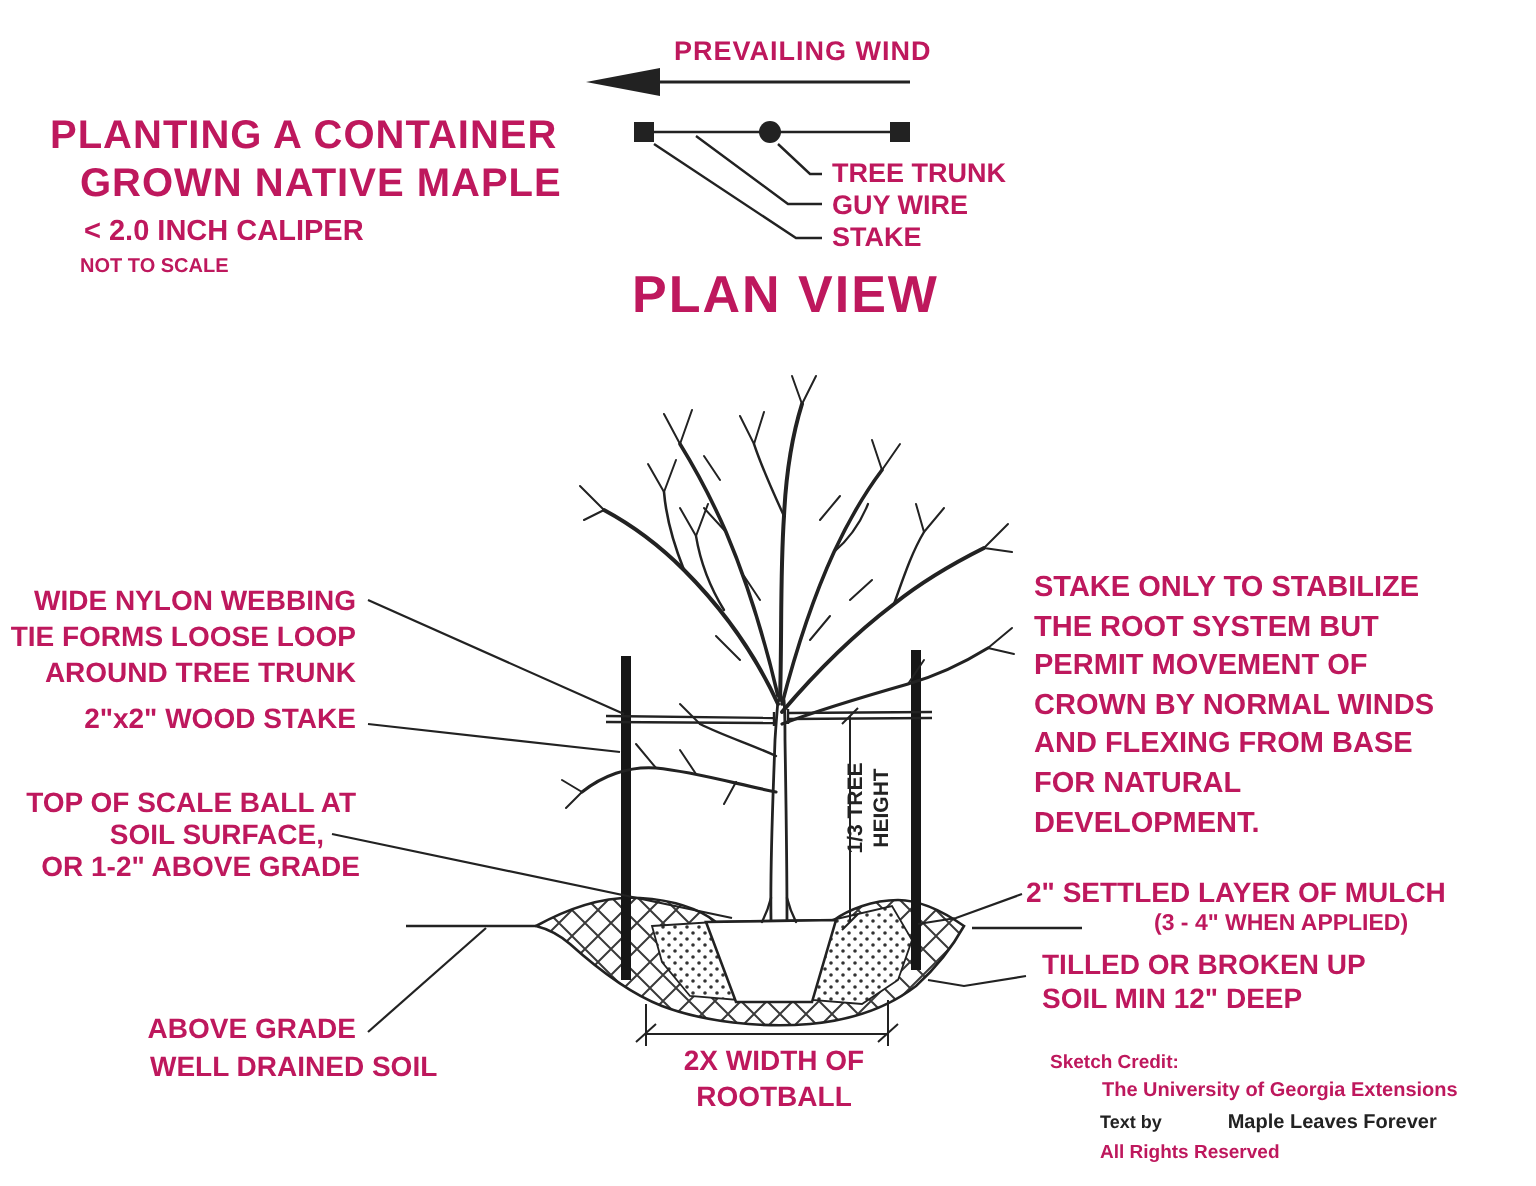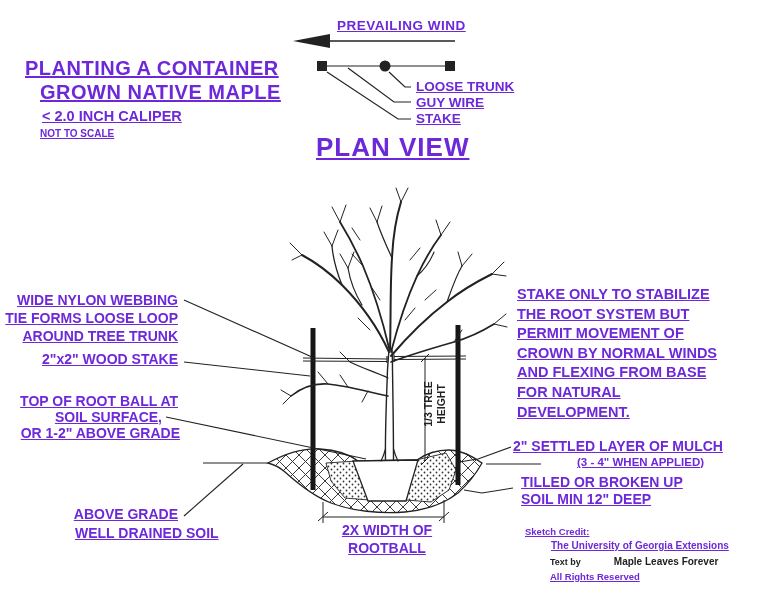--- a/index.html
+++ b/index.html
@@ -1,20 +1,20 @@
 <!DOCTYPE html>
 <html><head>
 <meta charset="utf-8">
 <style>
   html,body{margin:0;padding:0;background:#fff;}
   #canvas{
     position:relative;width:768px;height:593px;background:#ffffff;
     font-family:"Liberation Sans","DejaVu Sans",sans-serif;color:#222;overflow:hidden;
   }
-  .lbl{position:absolute;font-weight:bold;white-space:nowrap;color:#6d28d9;text-decoration:underline;}
+  .lbl{position:absolute;font-weight:bold;white-space:nowrap;color:#be185d;}
   .pre{white-space:pre-line;}
   #linework{position:absolute;left:0;top:0;}
   .t20{font-size:20px;letter-spacing:.5px;}
   .t14{font-size:14px;}
   .t135{font-size:13.5px;}
   .rightnote{font-size:14.5px;line-height:19.6px;}
   .rot{
     position:absolute;left:385px;top:389px;width:104px;height:30px;
     transform:rotate(-90deg);transform-origin:center;text-align:center;
     font-size:10.5px;line-height:13px;font-weight:bold;white-space:pre-line;
@@ -141,30 +141,30 @@
       <polyline points="513,488 482,493 464,490"></polyline>
     </g>
   </svg>
 
   <div class="lbl t20" style="left:25px;top:57px;">PLANTING A CONTAINER</div>
   <div class="lbl t20" style="left:40px;top:81px;">GROWN NATIVE MAPLE</div>
   <div class="lbl" style="left:42px;top:108px;font-size:14.5px;">&lt; 2.0 INCH CALIPER</div>
   <div class="lbl" style="left:40px;top:128px;font-size:10px;">NOT TO SCALE</div>
 
   <div class="lbl t135" style="left:337px;top:18px;letter-spacing:.5px;">PREVAILING WIND</div>
-  <div class="lbl t135" style="left:416px;top:79px;">LOOSE TRUNK</div>
+  <div class="lbl t135" style="left:416px;top:79px;">TREE TRUNK</div>
   <div class="lbl t135" style="left:416px;top:95px;">GUY WIRE</div>
   <div class="lbl t135" style="left:416px;top:111px;">STAKE</div>
   <div class="lbl" style="left:316px;top:132px;font-size:26px;letter-spacing:1px;">PLAN VIEW</div>
 
   <div class="lbl t14" style="right:590px;top:292px;">WIDE NYLON WEBBING</div>
   <div class="lbl t14" style="right:590px;top:310px;">TIE FORMS LOOSE LOOP</div>
   <div class="lbl t14" style="right:590px;top:328px;">AROUND TREE TRUNK</div>
   <div class="lbl t14" style="right:590px;top:351px;">2"x2" WOOD STAKE</div>
-  <div class="lbl t14" style="right:590px;top:393px;">TOP OF ROOT BALL AT</div>
+  <div class="lbl t14" style="right:590px;top:393px;">TOP OF SCALE BALL AT</div>
   <div class="lbl t14" style="right:606px;top:409px;">SOIL SURFACE,</div>
   <div class="lbl t14" style="right:588px;top:425px;">OR 1-2" ABOVE GRADE</div>
   <div class="lbl t14" style="right:590px;top:506px;">ABOVE GRADE</div>
   <div class="lbl t14" style="left:75px;top:525px;">WELL DRAINED SOIL</div>
 
   <div class="lbl pre rightnote" style="left:517px;top:285px;width:215px;white-space:pre-line;">STAKE ONLY TO STABILIZE
 THE ROOT SYSTEM BUT
 PERMIT MOVEMENT OF
 CROWN BY NORMAL WINDS
 AND FLEXING FROM BASE

